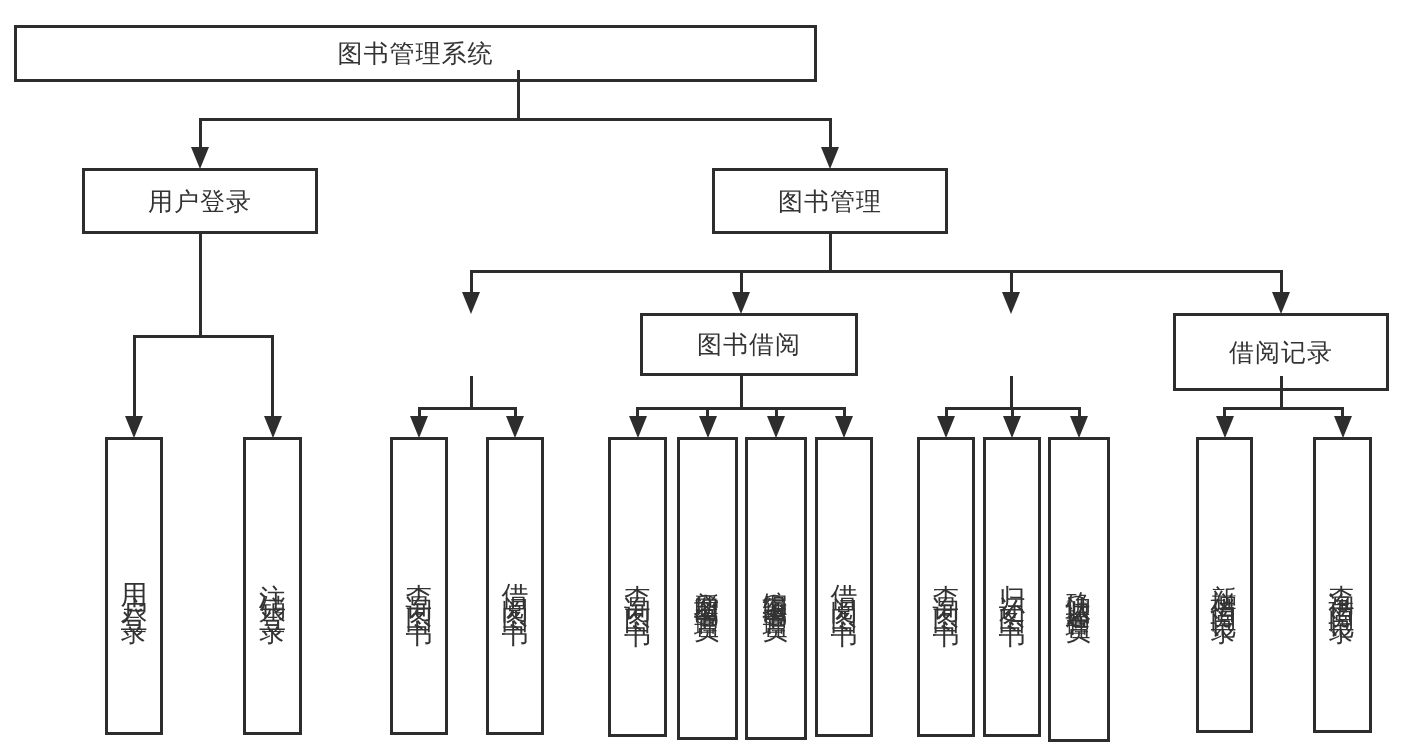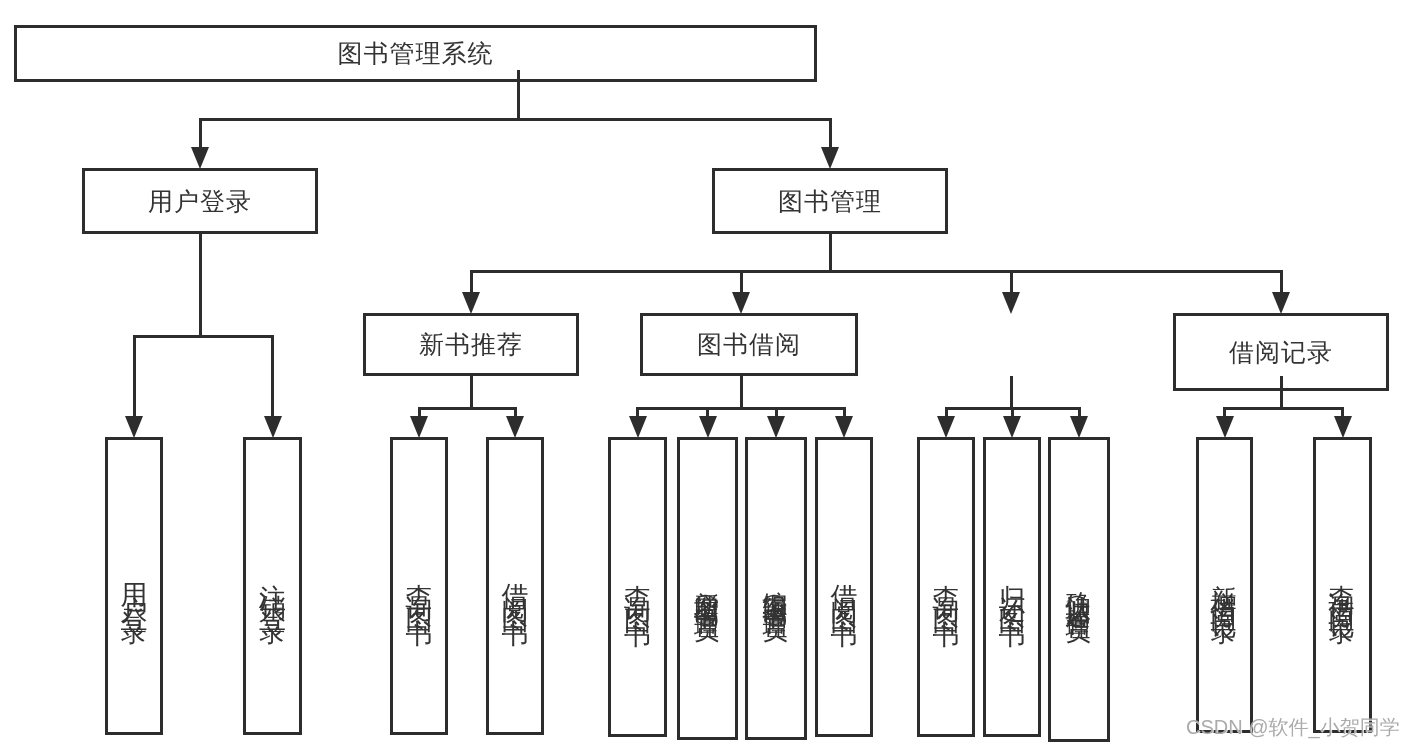--- a/index.html
+++ b/index.html
@@ -50,32 +50,28 @@
     color: #ababab;
     white-space: nowrap;
     z-index: 5;
     text-shadow: 1px 1px 0 rgba(255,255,255,0.8);
   }
 </style>
 </head>
 <body>
 
 <div class="canvas">
-  <div class="watermark">CSDN @软件_小贺同学</div>
 <div class="node h" style="left: 14px; top: 17px; width: 803px; height: 57px; margin-top: 8px;">
       <span>图书管理系统</span>
     </div>
     <div class="node h" style="left: 82px; top: 168px; width: 236px; height: 66px;">
       <span>用户登录</span>
     </div>
     <div class="node h" style="left: 712px; top: 168px; width: 236px; height: 66px; align-items: center;">
       <span>图书管理</span>
-    </div>
-    <div class="node h" style="left: 363px; top: 313px; width: 216px; height: 63px;">
-      <span>新书推荐</span>
     </div>
     <div class="node h" style="left: 640px; top: 313px; width: 218px; height: 63px;">
       <span>图书借阅</span>
     </div>
     <div class="node h" style="left: 1173px; top: 313px; width: 216px; height: 78px;">
       <span>借阅记录</span>
     </div>
     <div class="node v v-short" style="left: 105px; top: 437px; width: 58px; height: 298px;">
       <span>用户登录</span>
     </div>

